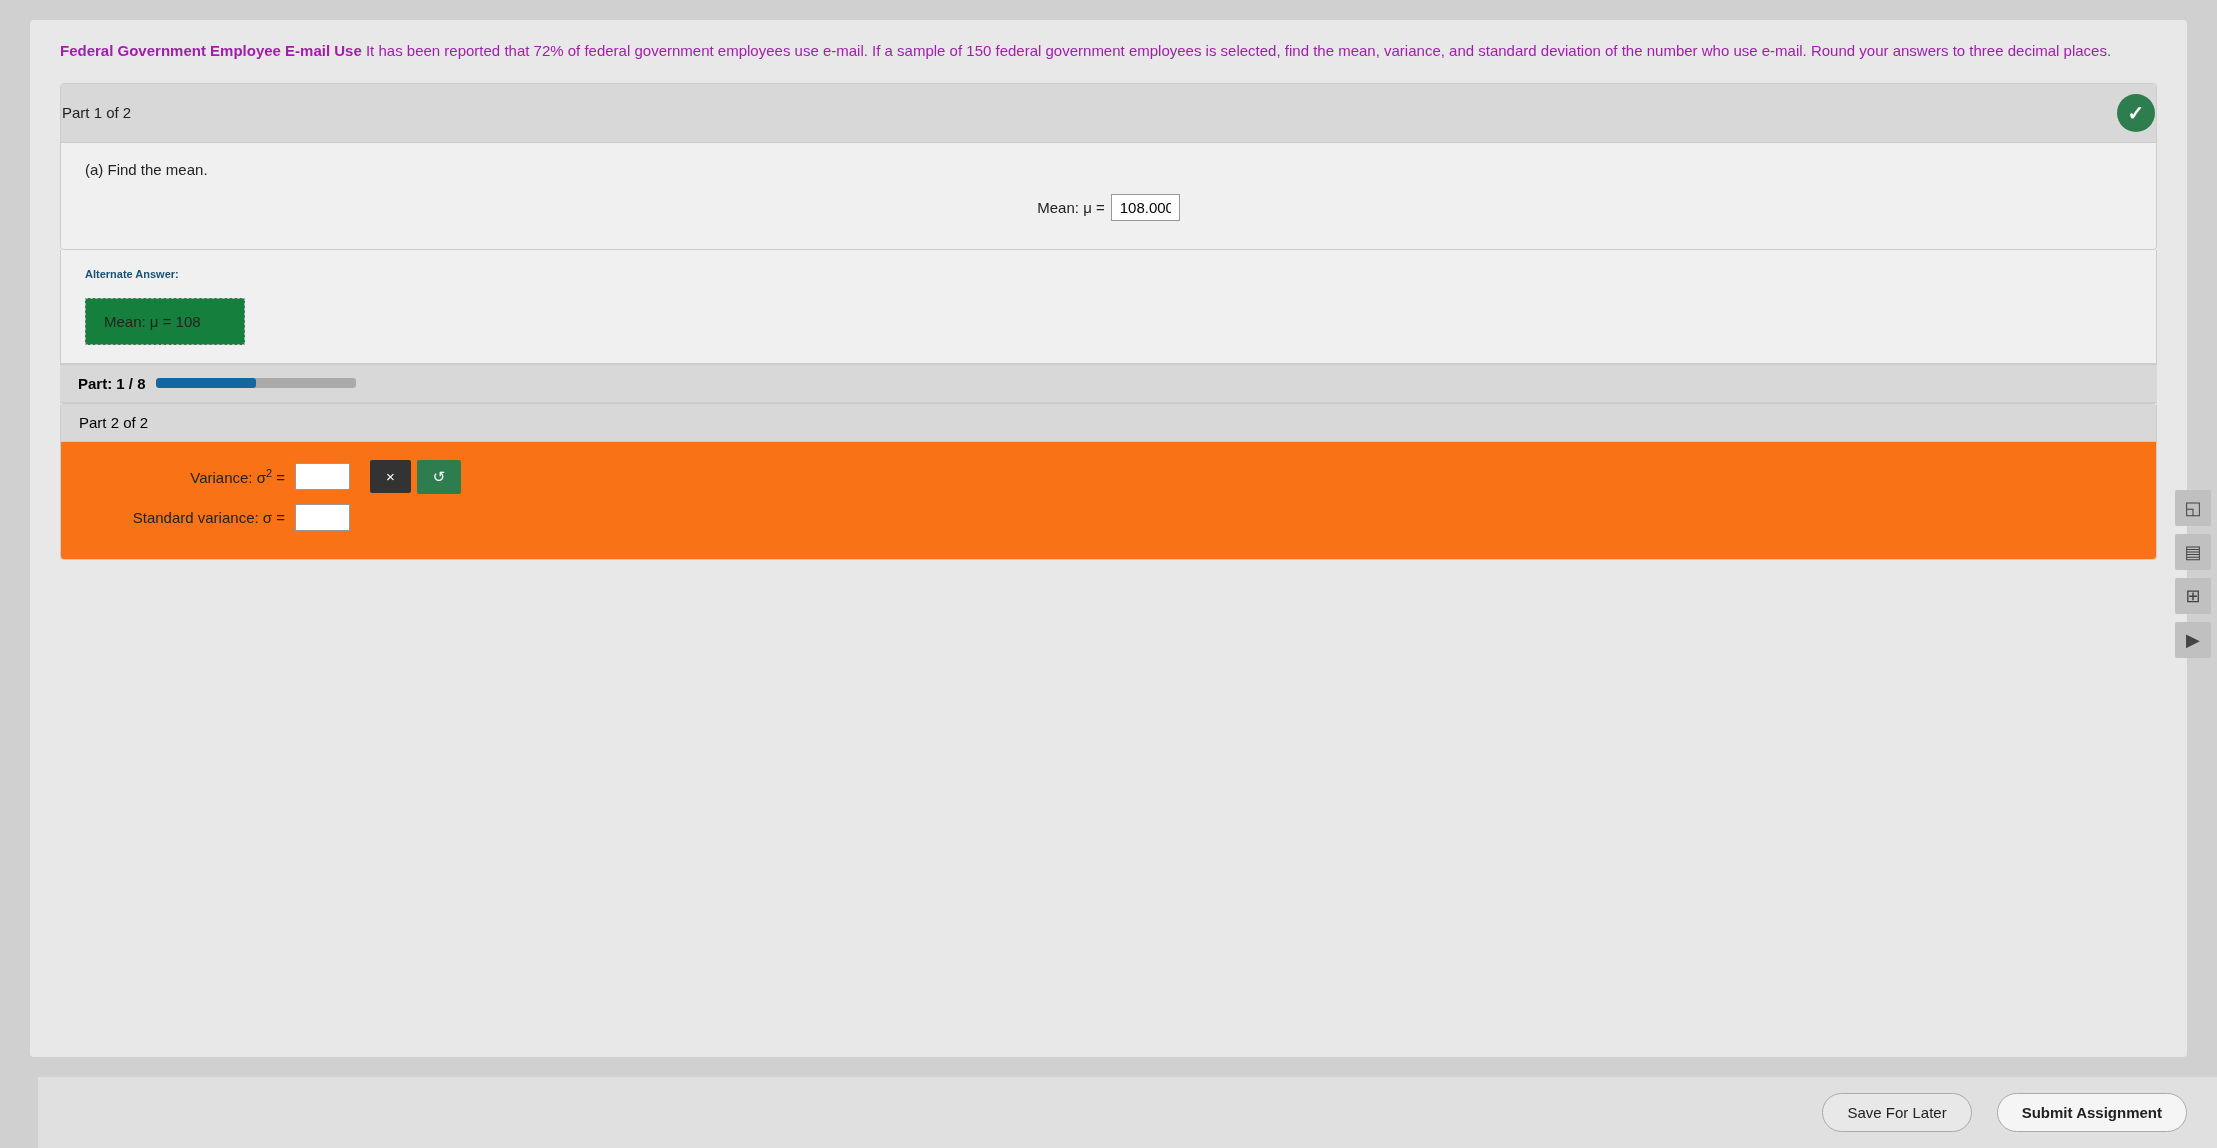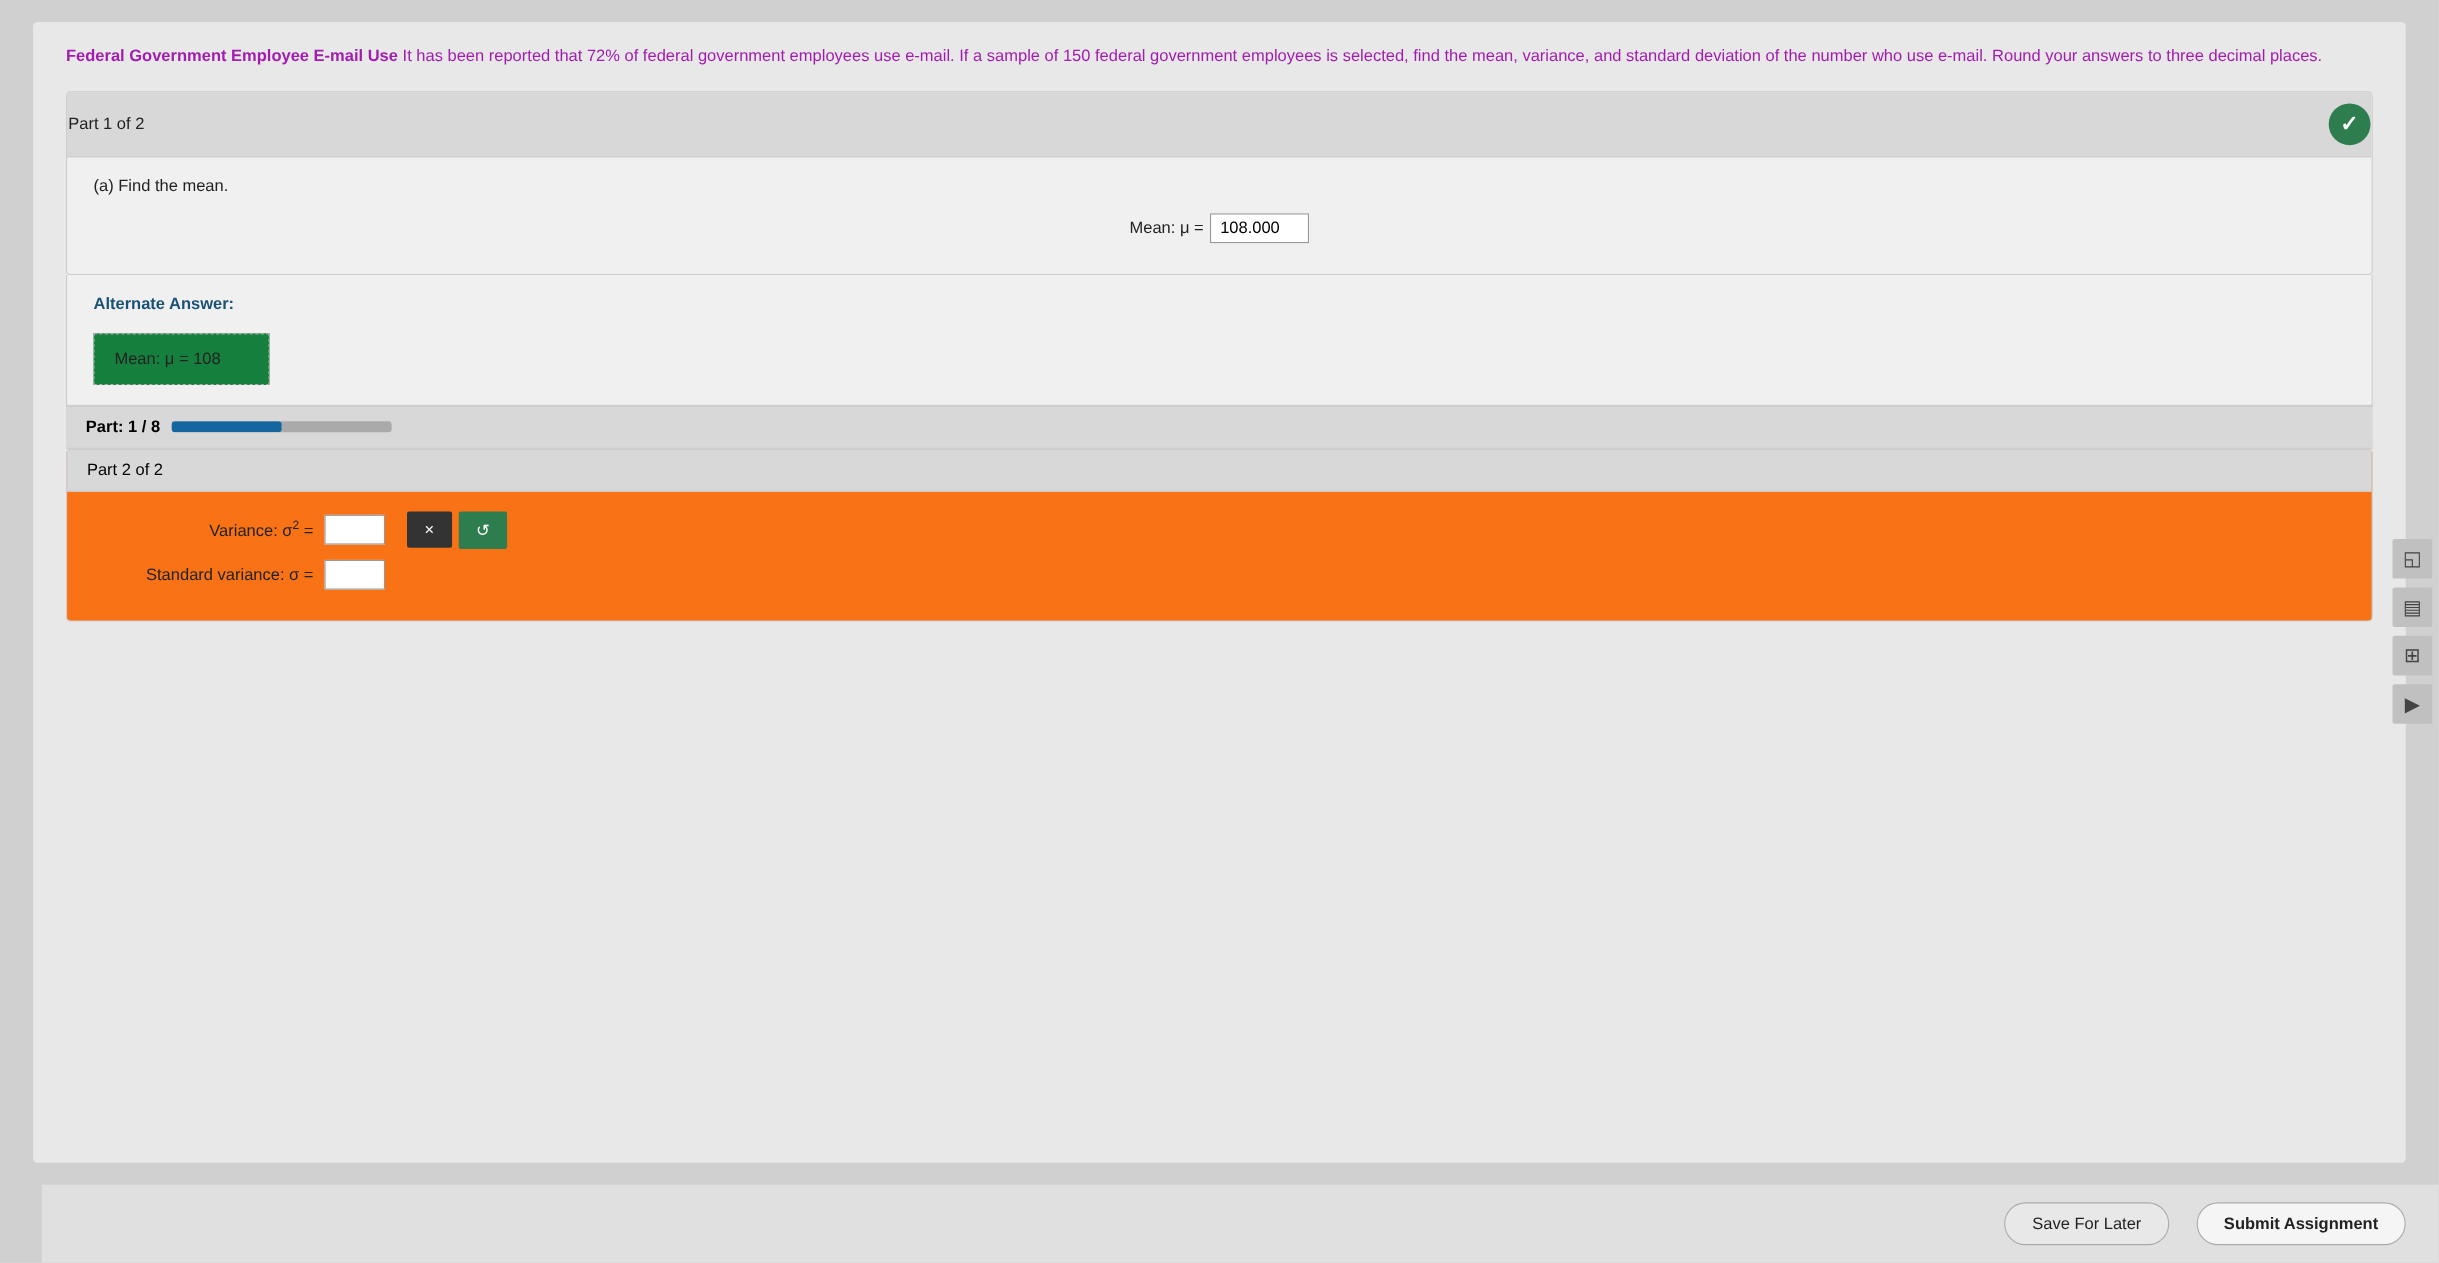--- a/index.html
+++ b/index.html
@@ -70,33 +70,33 @@
       justify-content: center;
       font-size: 15px;
       color: #222;
       margin-bottom: 10px;
     }
     .answer-row input[type="text"] {
       border: 1px solid #999;
       background: #fff;
       padding: 4px 8px;
       font-size: 15px;
-      width: 90px;
+      width: 69px;
       margin-left: 6px;
     }
     .alternate-answer {
       background: #15803d;
       border: 1px dashed #aaa;
       padding: 14px 18px;
       margin-top: 10px;
       display: inline-block;
       min-width: 160px;
     }
     .alternate-answer-label {
-      font-size: 15px;
+      font-size: 11px;
       font-weight: bold;
       color: #1a5276;
       margin-bottom: 8px;
     }
     .alternate-answer-content {
       font-size: 15px;
       color: #222;
     }
     .divider-section {
       background: #d8d8d8;

